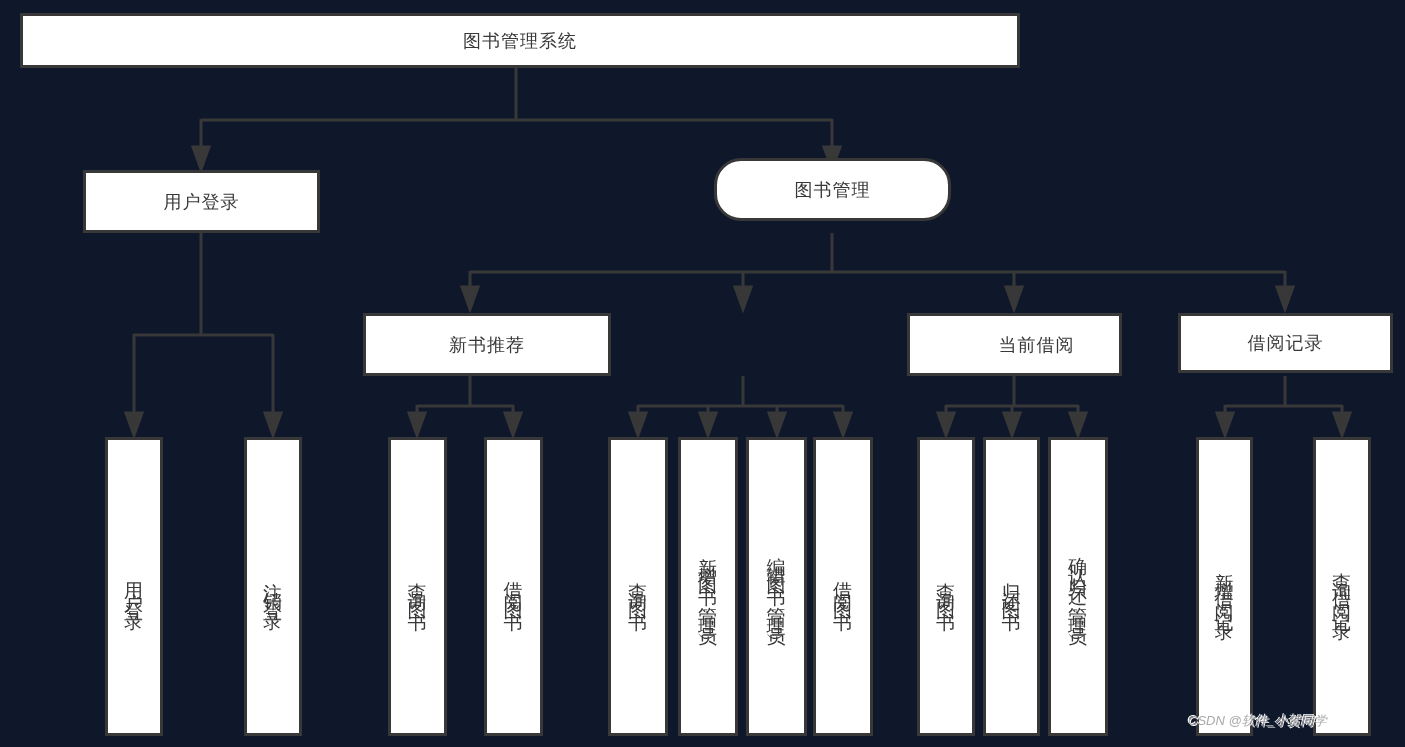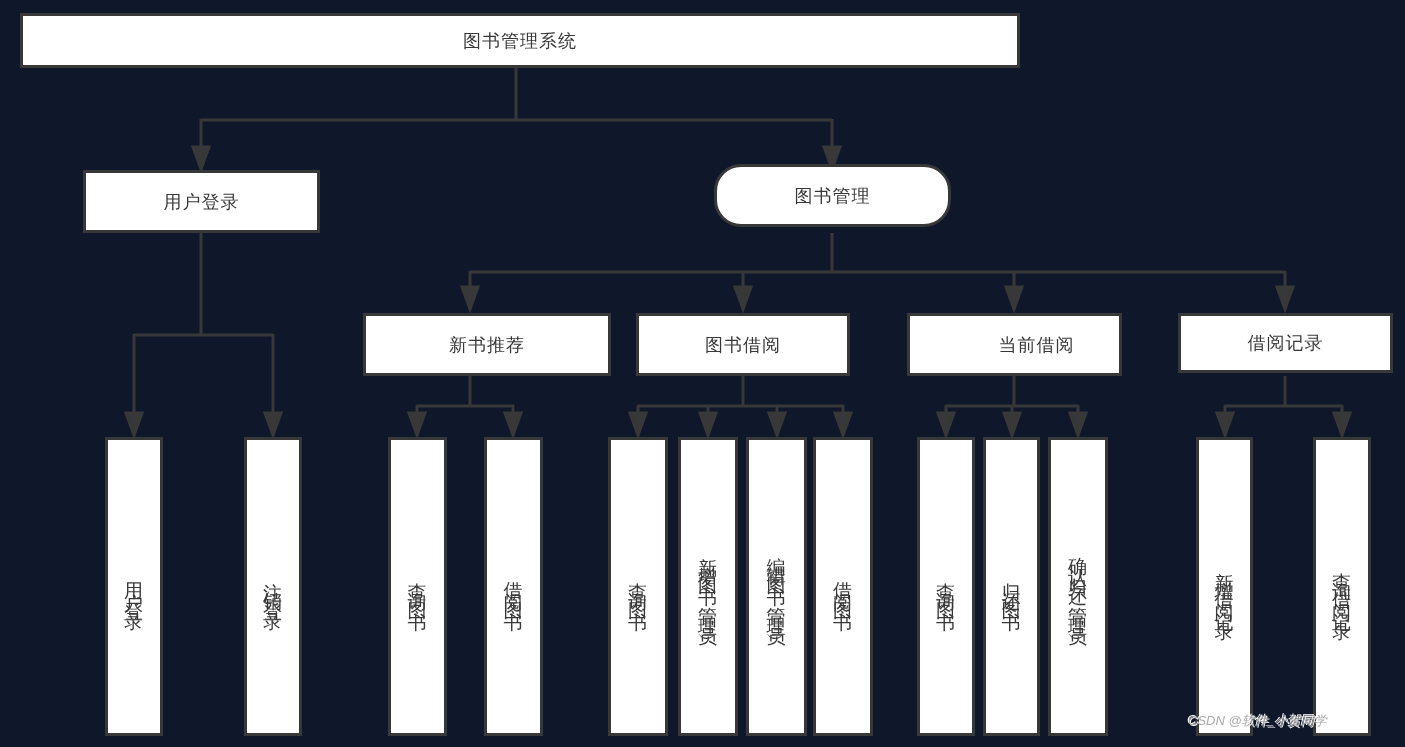--- a/index.html
+++ b/index.html
@@ -98,29 +98,26 @@
     </g>
   </svg>
 
   <div class="node h-node" style="left:20px;top:13px;width:1000px;height:55px;">
     <span>图书管理系统</span>
   </div>
 
   <div class="node h-node" style="left:83px;top:170px;width:237px;height:63px;">
     <span>用户登录</span>
   </div>
-  <div class="node h-node" style="left:714px;top:164px;width:237px;height:63px;border-radius:27px;">
+  <div class="node h-node" style="left:714px;top:158px;width:237px;height:63px;border-radius:27px;">
     <span>图书管理</span>
   </div>
 
   <div class="node h-node" style="left:363px;top:313px;width:248px;height:63px;">
     <span>新书推荐</span>
-  </div>
-  <div class="node h-node" style="left:636px;top:313px;width:214px;height:63px;">
-    <span>图书借阅</span>
   </div>
   <div class="node h-node" style="left:907px;top:313px;width:215px;height:63px;padding-left:44px;">
     <span>当前借阅</span>
   </div>
   <div class="node h-node" style="left:1178px;top:313px;width:215px;height:60px;">
     <span>借阅记录</span>
   </div>
 
   <div class="node v-node" style="left:105px;top:437px;width:58px;height:299px;">
     <span>用户登录</span>

